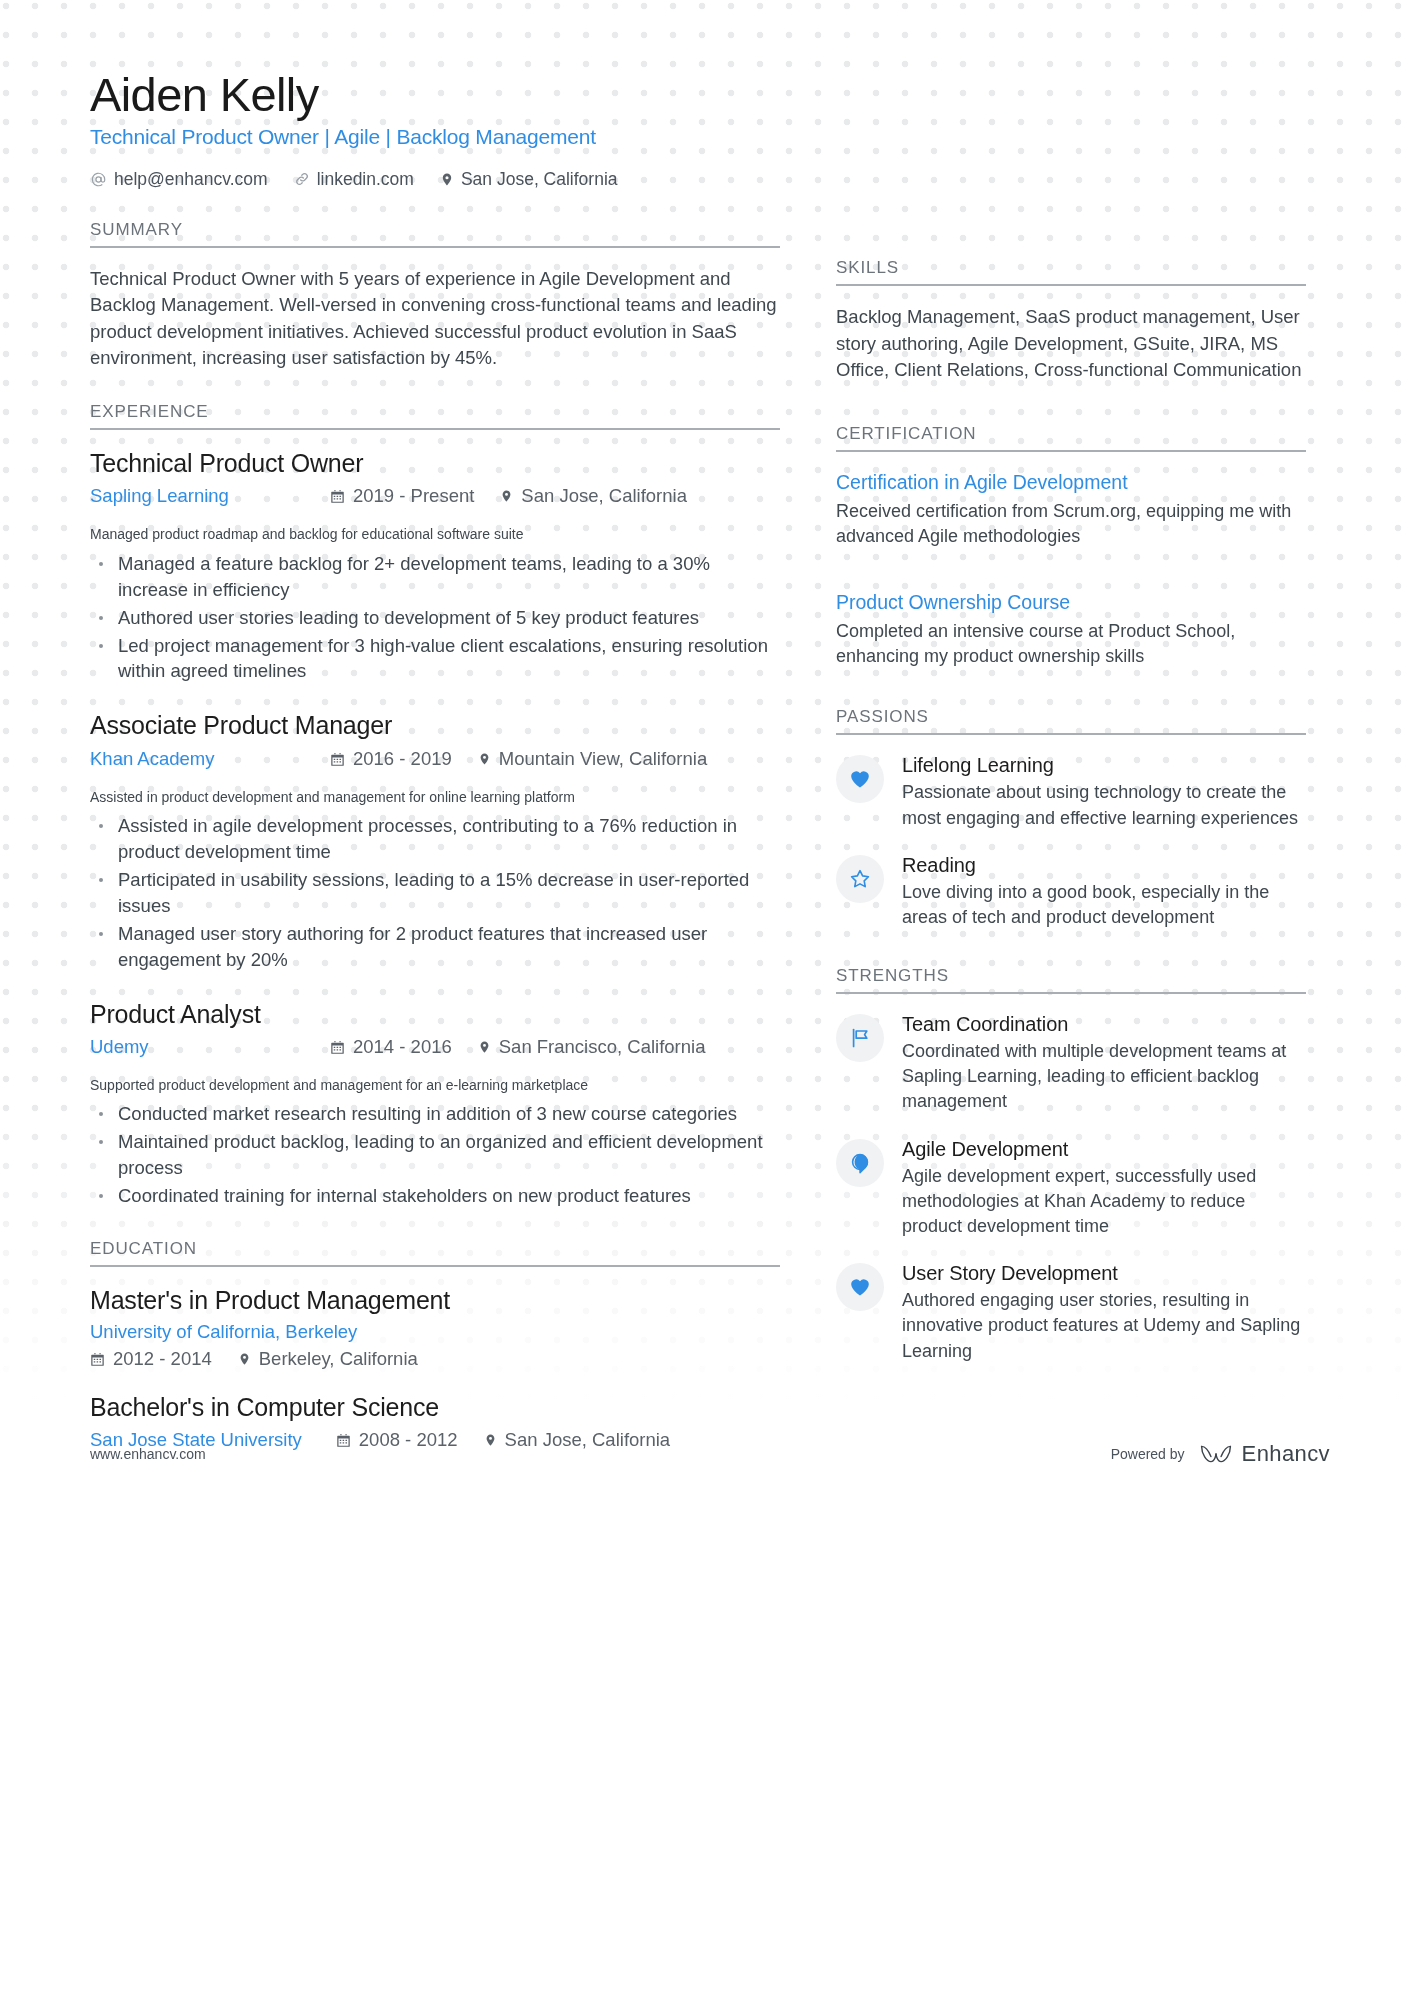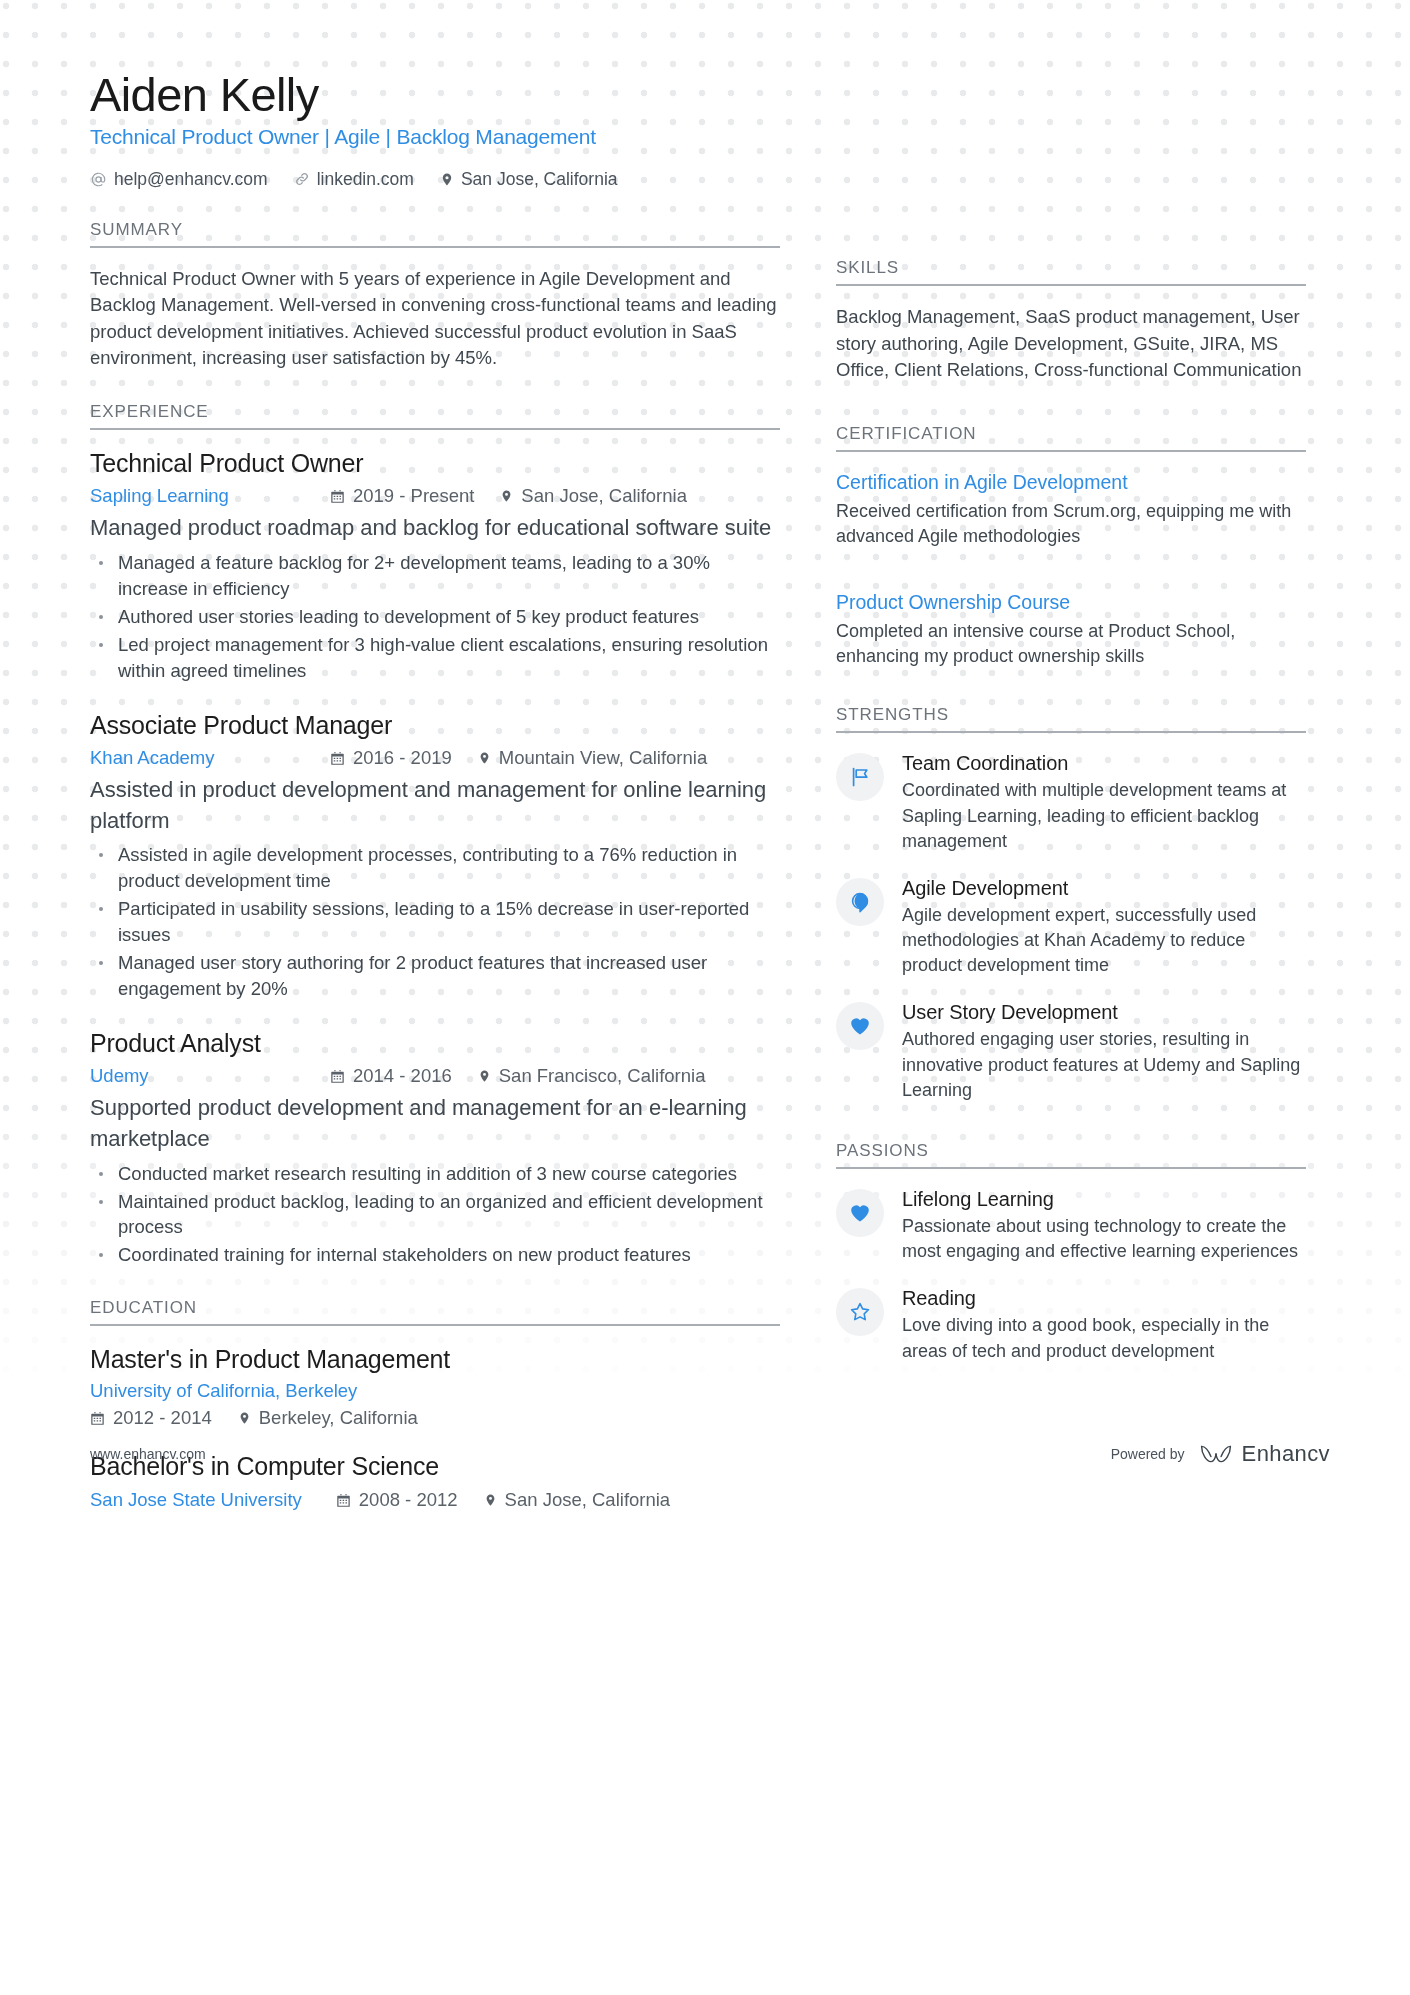--- a/index.html
+++ b/index.html
@@ -108,24 +108,24 @@
   .entry-org {
     color: #2f8de4;
     flex: 0 0 auto;
     min-width: 240px;
   }
   .entry-org.auto { min-width: 0; margin-right: 34px; }
   .meta-chip { display: inline-flex; align-items: baseline; gap: 8px; margin-right: 26px; }
   .meta-chip .mi { position: relative; top: 2px; color: #5a6169; display: inline-flex; }
 
   .entry-desc {
-    font-size: 22px;
+    font-size: 14px;
     line-height: 1.4;
     color: #3f474f;
-    margin-top: 6px;
+    margin-top: 18px;
   }
 
   .bullets { list-style: none; margin-top: 6px; }
   .bullets li {
     position: relative;
     padding-left: 28px;
     font-size: 18.5px;
     line-height: 1.4;
     color: #3f474f;
     margin-bottom: 2px;
@@ -397,20 +397,51 @@
             <div class="cert-title">Certification in Agile Development</div>
             <div class="cert-desc">Received certification from Scrum.org, equipping me with advanced Agile methodologies</div>
           </div>
           <div class="cert-item">
             <div class="cert-title">Product Ownership Course</div>
             <div class="cert-desc">Completed an intensive course at Product School, enhancing my product ownership skills</div>
           </div>
         </div>
       </div>
 
+      <div class="sec" style="margin-top:38px">
+        <div class="sec-title">PASSIONS</div>
+        <div class="sec-body">
+
+          <div class="ico-item">
+            <span class="ico-circle">
+              <svg width="24" height="24" viewBox="0 0 24 24" fill="#2f8de4">
+                <path d="M12 20.5S3.2 14.9 3.2 9.3a4.9 4.9 0 0 1 8.8-3 4.9 4.9 0 0 1 8.8 3c0 5.6-8.8 11.2-8.8 11.2z"></path>
+              </svg>
+            </span>
+            <div class="ico-body">
+              <div class="ico-title">Lifelong Learning</div>
+              <div class="ico-desc">Passionate about using technology to create the most engaging and effective learning experiences</div>
+            </div>
+          </div>
+
+          <div class="ico-item">
+            <span class="ico-circle">
+              <svg width="24" height="24" viewBox="0 0 24 24" fill="none" stroke="#2f8de4" stroke-width="1.6" stroke-linejoin="round">
+                <path d="M12 3.6l2.6 5.3 5.8.85-4.2 4.1 1 5.8-5.2-2.75-5.2 2.75 1-5.8-4.2-4.1 5.8-.85z"></path>
+              </svg>
+            </span>
+            <div class="ico-body">
+              <div class="ico-title">Reading</div>
+              <div class="ico-desc">Love diving into a good book, especially in the areas of tech and product development</div>
+            </div>
+          </div>
+
+        </div>
+      </div>
+
       <div class="sec" style="margin-top:36px">
         <div class="sec-title">STRENGTHS</div>
         <div class="sec-body">
 
           <div class="ico-item">
             <span class="ico-circle">
               <svg width="24" height="24" viewBox="0 0 24 24" fill="none" stroke="#2f8de4" stroke-width="1.7" stroke-linejoin="round" stroke-linecap="round">
                 <path d="M5.6 3.5v17"></path>
                 <path d="M8.2 5h10.6l-2.2 3.6 2.2 3.6H8.2z"></path>
               </svg>
@@ -436,51 +467,20 @@
 
           <div class="ico-item">
             <span class="ico-circle">
               <svg width="24" height="24" viewBox="0 0 24 24" fill="#2f8de4">
                 <path d="M12 20.5S3.2 14.9 3.2 9.3a4.9 4.9 0 0 1 8.8-3 4.9 4.9 0 0 1 8.8 3c0 5.6-8.8 11.2-8.8 11.2z"></path>
               </svg>
             </span>
             <div class="ico-body">
               <div class="ico-title">User Story Development</div>
               <div class="ico-desc">Authored engaging user stories, resulting in innovative product features at Udemy and Sapling Learning</div>
-            </div>
-          </div>
-
-        </div>
-      </div>
-
-      <div class="sec" style="margin-top:38px">
-        <div class="sec-title">PASSIONS</div>
-        <div class="sec-body">
-
-          <div class="ico-item">
-            <span class="ico-circle">
-              <svg width="24" height="24" viewBox="0 0 24 24" fill="#2f8de4">
-                <path d="M12 20.5S3.2 14.9 3.2 9.3a4.9 4.9 0 0 1 8.8-3 4.9 4.9 0 0 1 8.8 3c0 5.6-8.8 11.2-8.8 11.2z"></path>
-              </svg>
-            </span>
-            <div class="ico-body">
-              <div class="ico-title">Lifelong Learning</div>
-              <div class="ico-desc">Passionate about using technology to create the most engaging and effective learning experiences</div>
-            </div>
-          </div>
-
-          <div class="ico-item">
-            <span class="ico-circle">
-              <svg width="24" height="24" viewBox="0 0 24 24" fill="none" stroke="#2f8de4" stroke-width="1.6" stroke-linejoin="round">
-                <path d="M12 3.6l2.6 5.3 5.8.85-4.2 4.1 1 5.8-5.2-2.75-5.2 2.75 1-5.8-4.2-4.1 5.8-.85z"></path>
-              </svg>
-            </span>
-            <div class="ico-body">
-              <div class="ico-title">Reading</div>
-              <div class="ico-desc">Love diving into a good book, especially in the areas of tech and product development</div>
             </div>
           </div>
 
         </div>
       </div>
     </div>
   </div>
 
   <div class="footer">
     <div class="footer-url">www.enhancv.com</div>

